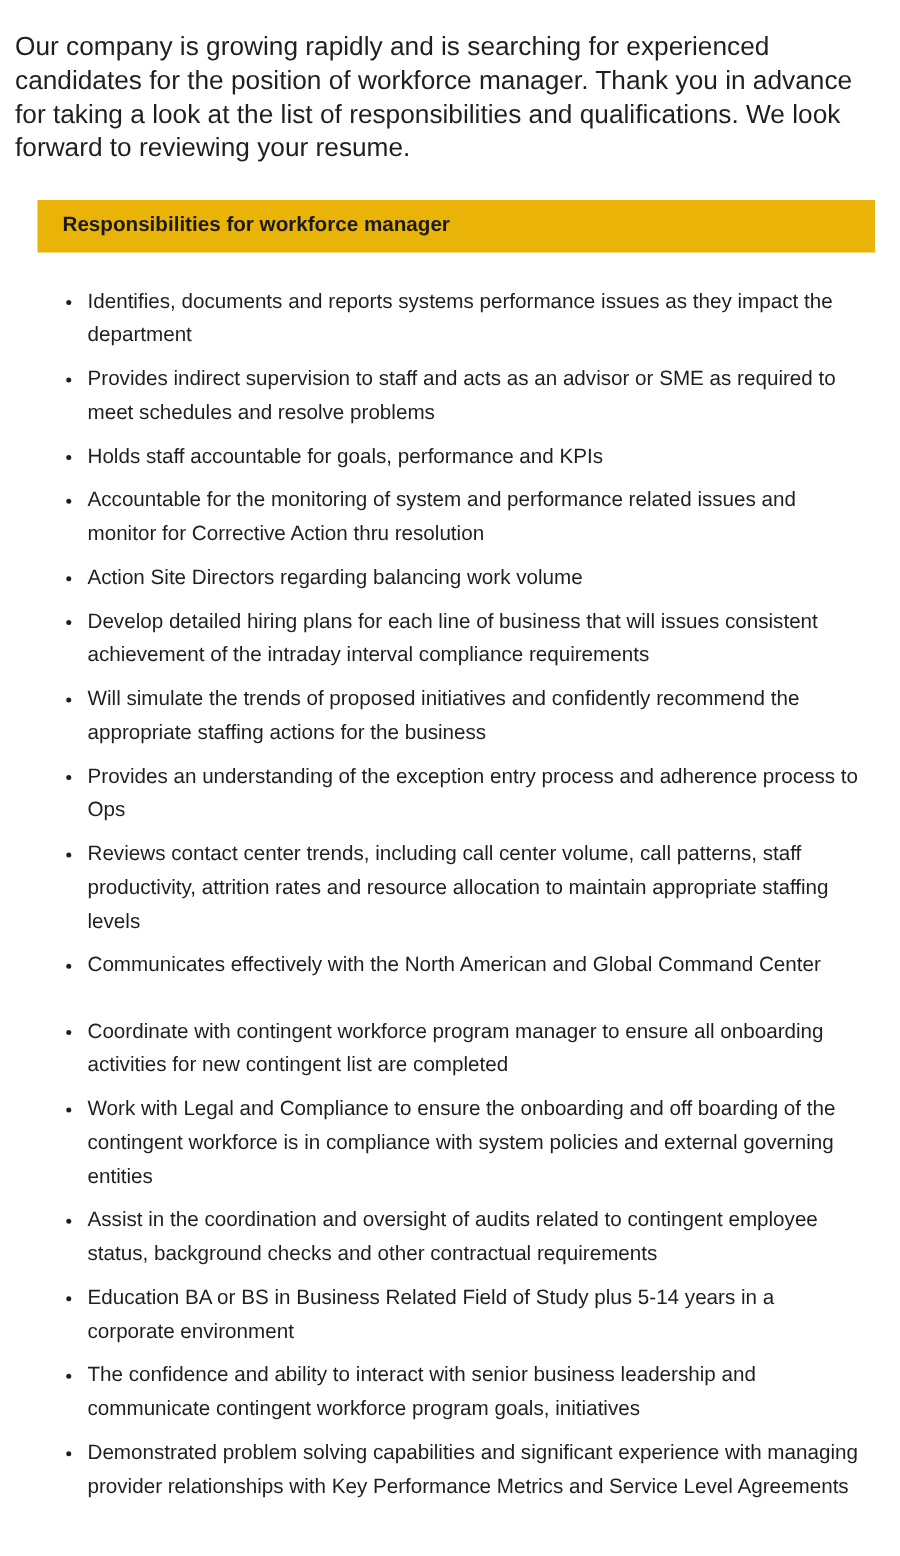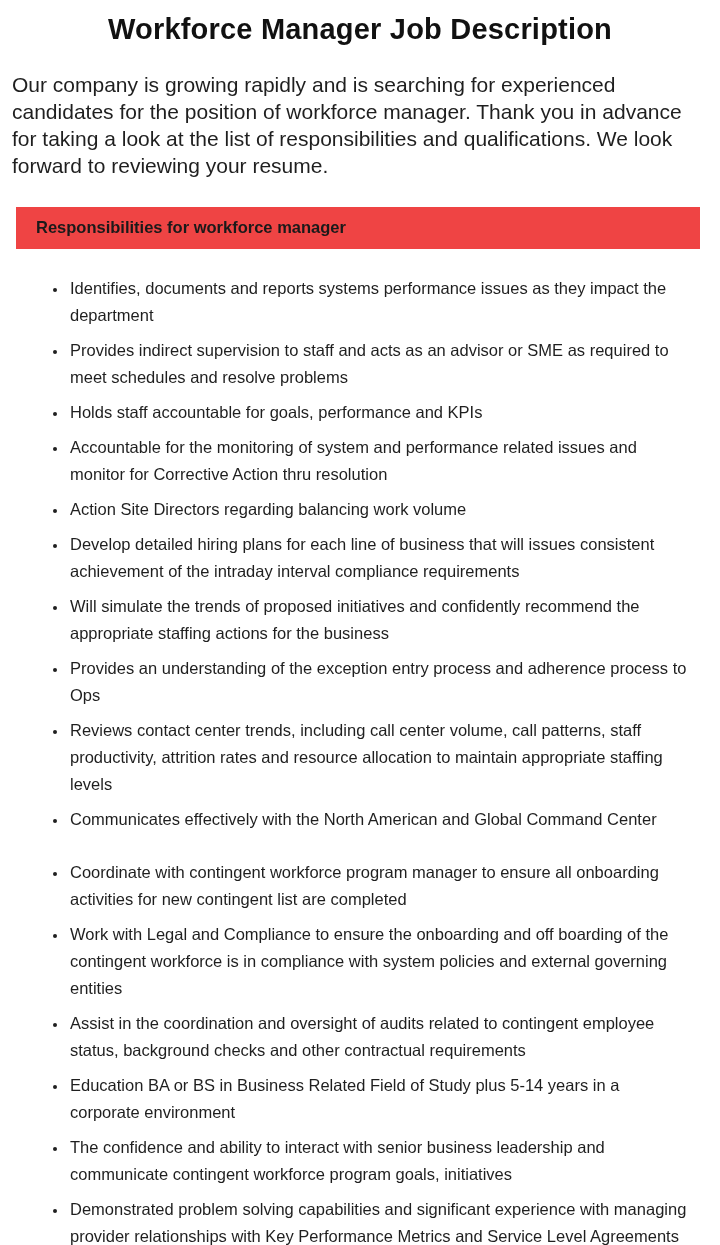--- a/index.html
+++ b/index.html
@@ -28,22 +28,22 @@
     color: #111111;
     letter-spacing: 0.2px;
   }
   .intro {
     margin: 24px 20px 0 12px;
     font-size: 21px;
     line-height: 27px;
     color: #1f1f1f;
   }
   .section-header {
-    margin: 28px 20px 0 16px;
-    background: #ef4444;
+    margin: 28px 20px 0 30px;
+    background: #eab308;
     padding: 11px 20px;
     font-size: 16.5px;
     font-weight: 700;
     color: #1a1a1a;
     line-height: 1.2;
   }
   ul.bullet-list {
     margin: 26px 20px 0 20px;
     padding: 0 0 0 40px;
     list-style-type: disc;
@@ -58,21 +58,20 @@
   ul.bullet-list li::marker {
     font-size: 14px;
     color: #1f1f1f;
   }
 </style>
 </head>
 <body>
 
 <div class="page">
 
-  <h1 class="page-title">Workforce Manager Job Description</h1>
 
   <p class="intro">Our company is growing rapidly and is searching for experienced candidates for the position of workforce manager. Thank you in advance for taking a look at the list of responsibilities and qualifications. We look forward to reviewing your resume.</p>
 
   <div class="section-header">Responsibilities for workforce manager</div>
 
   <ul class="bullet-list">
     <li>Identifies, documents and reports systems performance issues as they impact the department</li>
     <li>Provides indirect supervision to staff and acts as an advisor or SME as required to meet schedules and resolve problems</li>
     <li>Holds staff accountable for goals, performance and KPIs</li>
     <li>Accountable for the monitoring of system and performance related issues and monitor for Corrective Action thru resolution</li>

